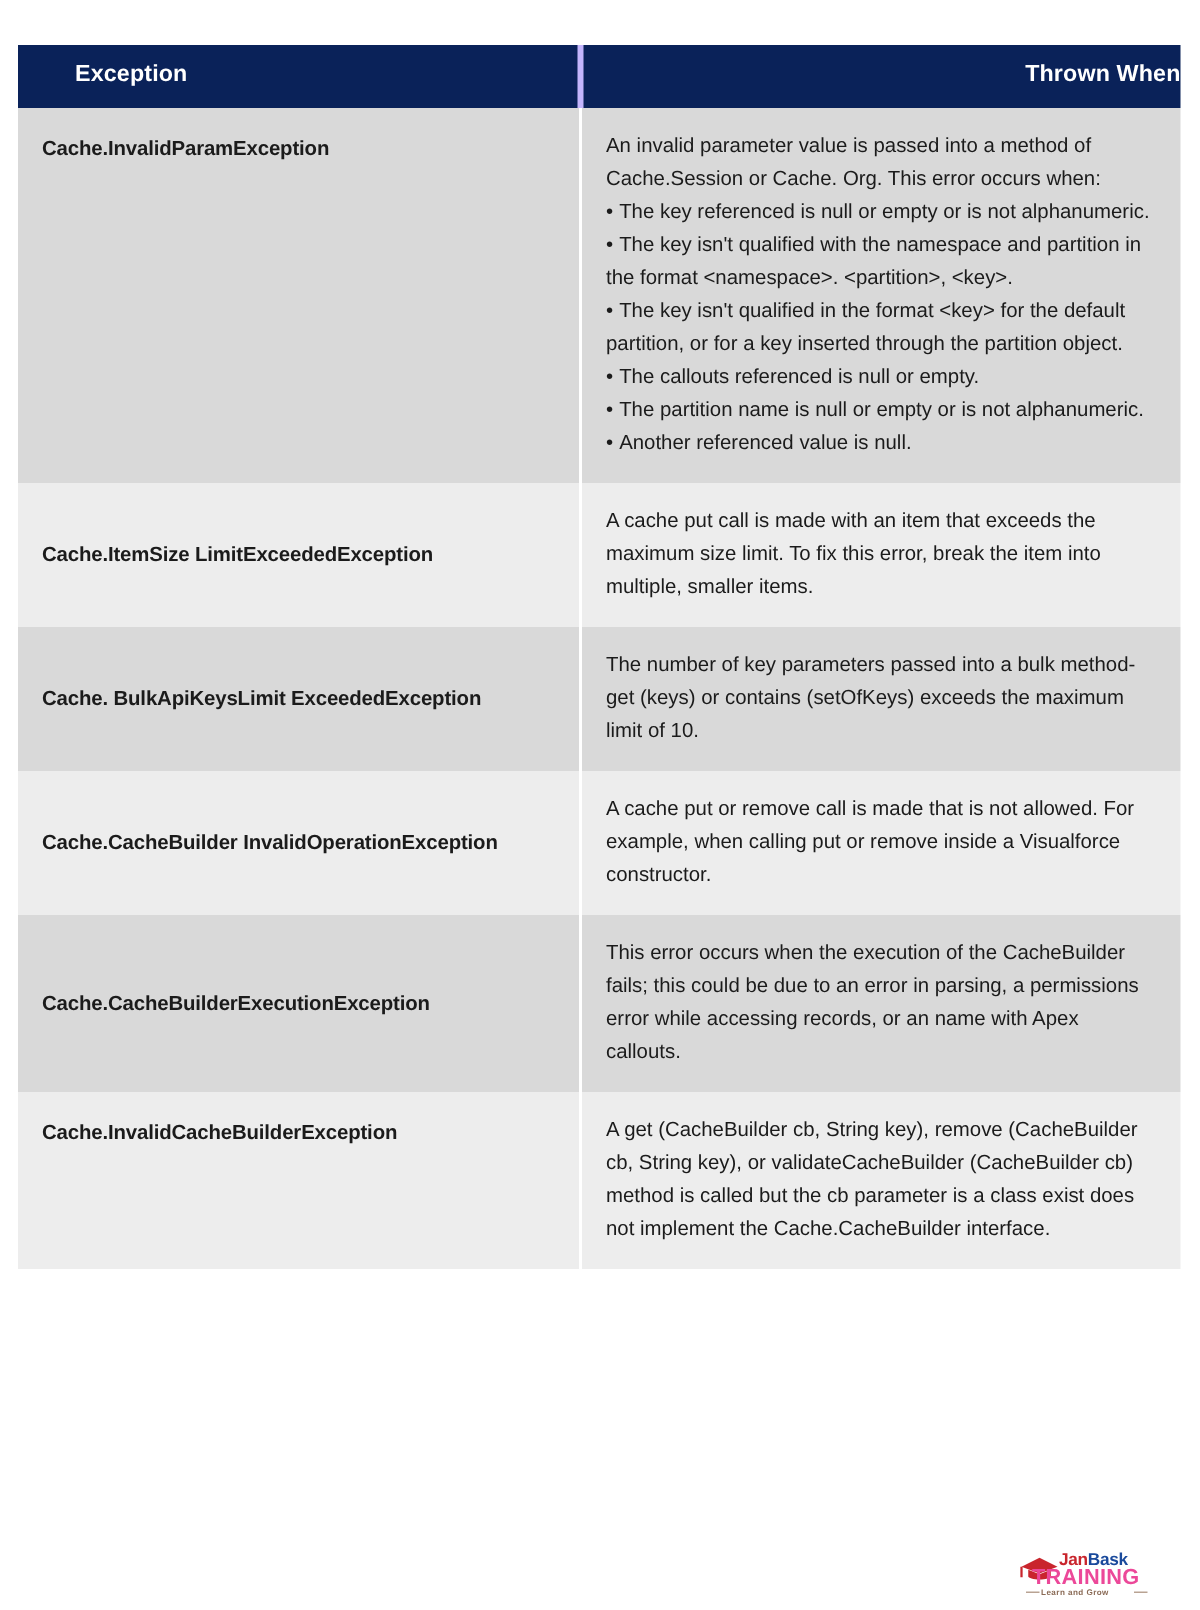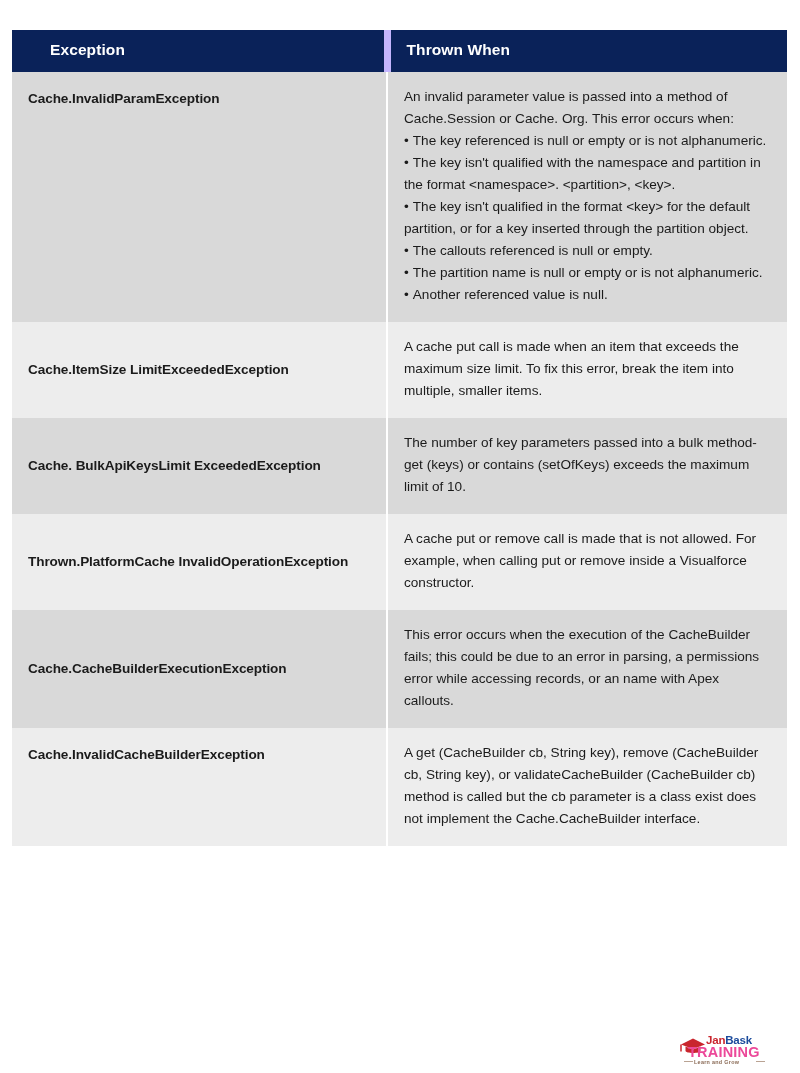--- a/index.html
+++ b/index.html
@@ -41,21 +41,22 @@
     font-size: 15.5px;
     font-weight: bold;
     text-align: left;
     padding: 11px 0 12px 38px;
     letter-spacing: 0.1px;
     line-height: 1.2;
   }
 
   thead th.th-thrown {
     padding-left: 16px;
-    border-left: 7px solid #c4b5fd;
+    border-left: 4px solid #c4b5fd;
+    text-align: right;
   }
 
   tbody td {
     vertical-align: top;
     font-size: 13.6px;
     color: #1b1b1b;
     line-height: 1.62;
     padding: 14px 14px 16px 16px;
   }
 
@@ -193,39 +194,39 @@
             </div>
           </td>
         </tr>
 
         <tr class="row-light vcenter">
           <td class="td-exception">
             <span class="exc-label">Cache.ItemSize LimitExceededException</span>
           </td>
           <td class="td-thrown">
             <div class="desc">
-              <p>A cache put call is made when an item that exceeds the maximum size limit. To fix this error, break the item into multiple, smaller items.</p>
+              <p>A cache put call is made with an item that exceeds the maximum size limit. To fix this error, break the item into multiple, smaller items.</p>
             </div>
           </td>
         </tr>
 
         <tr class="row-dark vcenter">
           <td class="td-exception">
             <span class="exc-label">Cache. BulkApiKeysLimit ExceededException</span>
           </td>
           <td class="td-thrown">
             <div class="desc">
               <p>The number of key parameters passed into a bulk method- get (keys) or contains (setOfKeys) exceeds the maximum limit of 10.</p>
             </div>
           </td>
         </tr>
 
         <tr class="row-light vcenter">
           <td class="td-exception">
-            <span class="exc-label">Thrown.PlatformCache InvalidOperationException</span>
+            <span class="exc-label">Cache.CacheBuilder InvalidOperationException</span>
           </td>
           <td class="td-thrown">
             <div class="desc">
               <p>A cache put or remove call is made that is not allowed. For example, when calling put or remove inside a Visualforce constructor.</p>
             </div>
           </td>
         </tr>
 
         <tr class="row-dark vcenter">
           <td class="td-exception">

